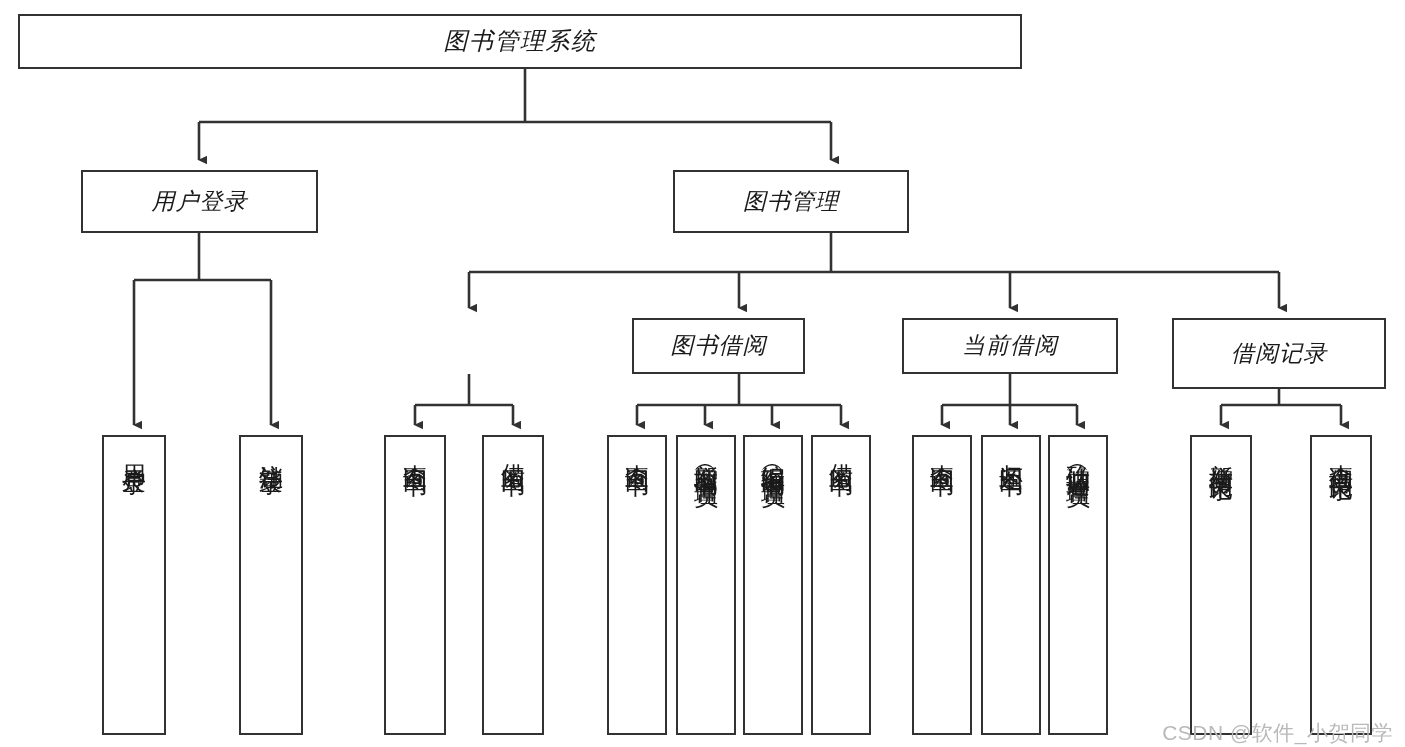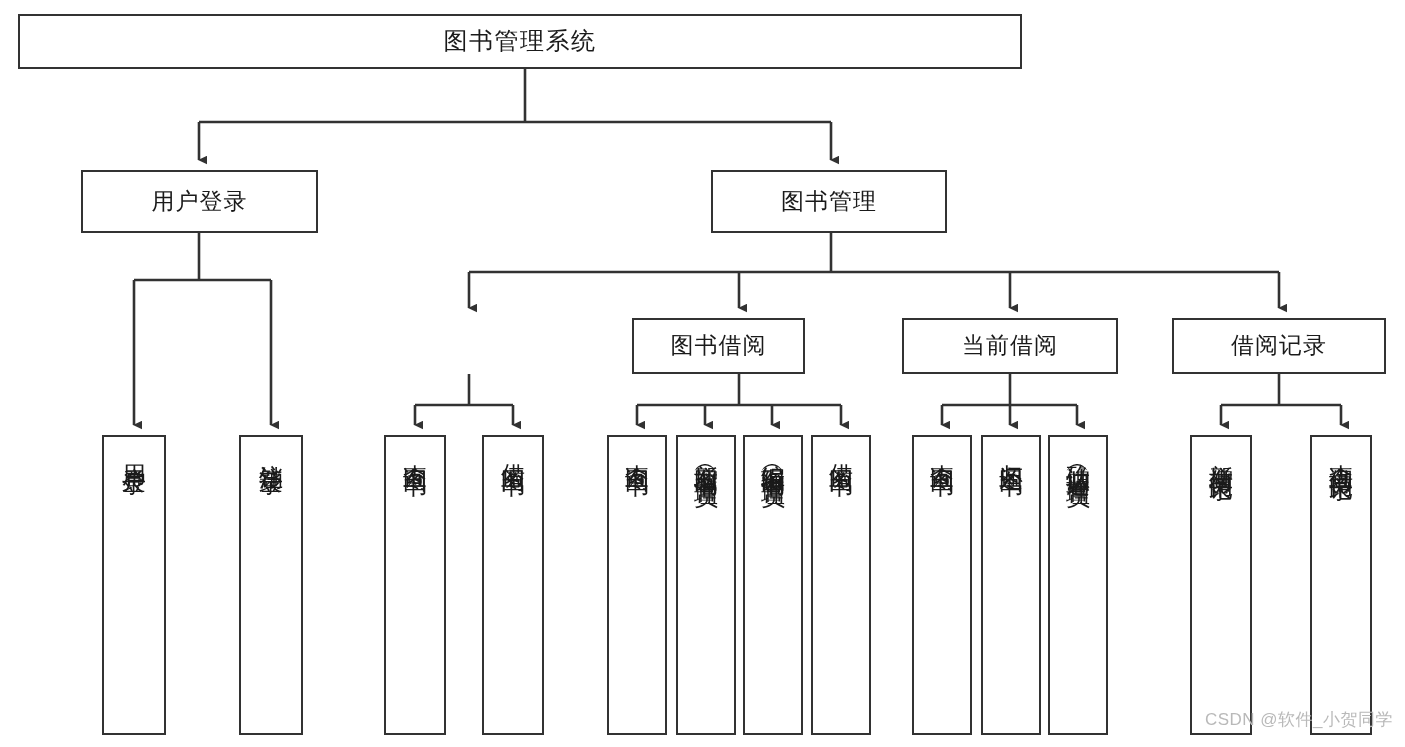--- a/index.html
+++ b/index.html
@@ -40,20 +40,21 @@
     display: block;
     text-align: center;
     line-height: 1.28;
     color: #1a1a1a;
     white-space: pre;
   }
   
   .node.horiz .node-label {
     font-size: 23px;
     letter-spacing: 1px;
+    font-style: italic;
   }
   .node.root .node-label {
     font-size: 24px;
     letter-spacing: 1.5px;
   }
   
   .node.vert {
     padding-top: 8px;
     align-items: flex-start;
   }
@@ -61,22 +62,22 @@
     writing-mode: vertical-rl;
     text-orientation: upright;
     font-size: 24px;
     letter-spacing: 3px;
     line-height: 1;
     margin: 0 auto;
   }
   #watermark {
     position: absolute;
     right: 12px;
-    bottom: 16px;
-    font-size: 17px;
+    bottom: 0;
+    font-size: 21px;
     color: #b9b9b9;
     letter-spacing: 0.5px;
     white-space: nowrap;
     font-family: "Liberation Sans", "DejaVu Sans", sans-serif;
   }
 </style>
 </head>
 <body>
 
 <div id="diagram-root">
@@ -133,31 +134,31 @@
     </g>
   </svg>
 
   <div class="node horiz root" style="left:18px; top:14px; width:1004px; height:55px;">
     <span class="node-label">图书管理系统</span>
   </div>
 
   <div class="node horiz" style="left:81px; top:170px; width:237px; height:63px;">
     <span class="node-label">用户登录</span>
   </div>
-  <div class="node horiz" style="left:711px; top:170px; width:236px; height:63px;">
+  <div class="node horiz" style="left:673px; top:170px; width:236px; height:63px;">
     <span class="node-label">图书管理</span>
   </div>
 
   <div class="node horiz" style="left:632px; top:318px; width:173px; height:56px;">
     <span class="node-label">图书借阅</span>
   </div>
   <div class="node horiz" style="left:902px; top:318px; width:216px; height:56px;">
     <span class="node-label">当前借阅</span>
   </div>
-  <div class="node horiz" style="left:1172px; top:318px; width:214px; height:56px;">
+  <div class="node horiz" style="left:1172px; top:318px; width:214px; height:71px;">
     <span class="node-label">借阅记录</span>
   </div>
 
   <div class="node vert" style="left:102px; top:435px; width:64px; height:300px;">
     <span class="node-label">用户登录</span>
   </div>
   <div class="node vert" style="left:239px; top:435px; width:64px; height:300px;">
     <span class="node-label">注销登录</span>
   </div>
 

